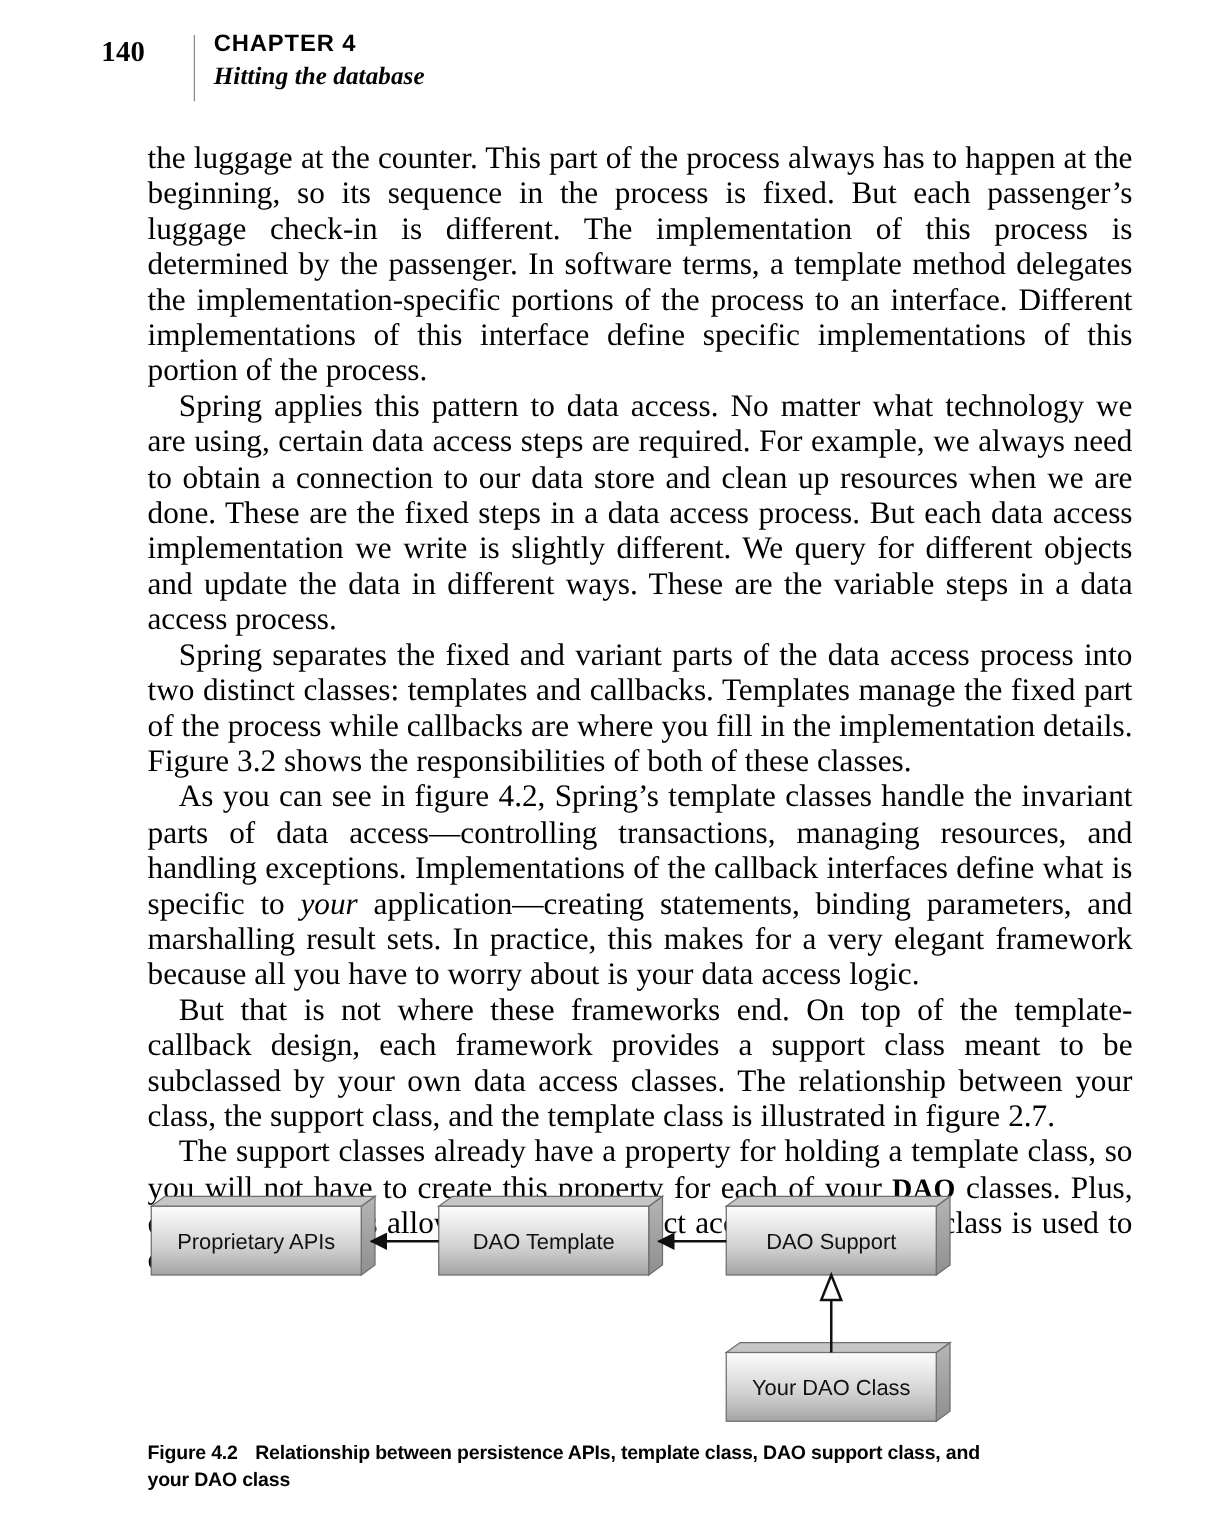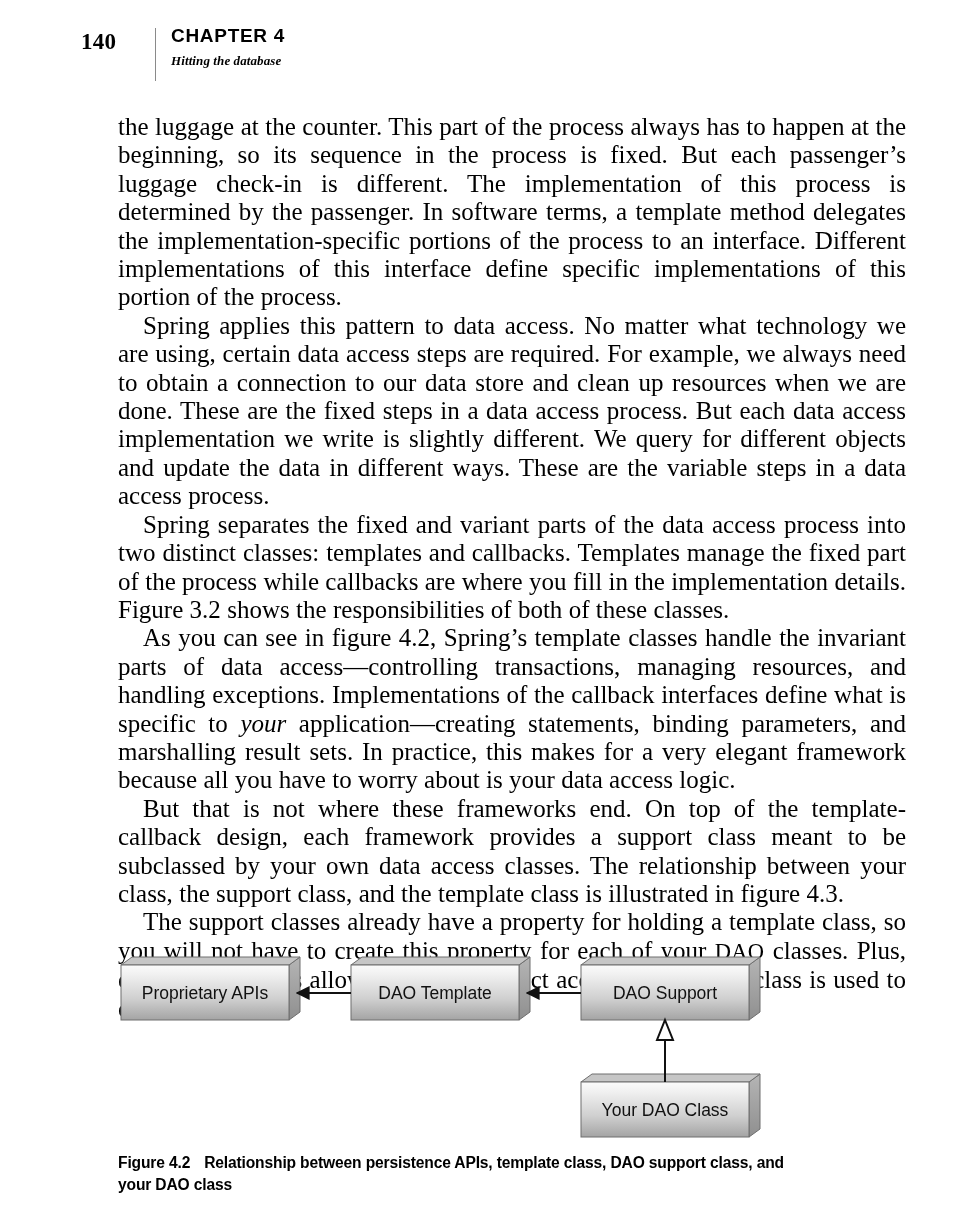--- a/index.html
+++ b/index.html
@@ -51,21 +51,21 @@
     font-family: "Liberation Sans", sans-serif;
     font-weight: bold;
     font-size: 19px;
     letter-spacing: 0.7px;
     line-height: 20px;
   }
   .chapter-title {
     font-family: "Liberation Serif", serif;
     font-weight: bold;
     font-style: italic;
-    font-size: 13px;
+    font-size: 20px;
     line-height: 26px;
     margin-top: 2px;
     letter-spacing: 0.1px;
   }
 
   
   .body-col {
     position: absolute;
     left: 118px;
     top: 113px;
@@ -80,20 +80,21 @@
     -webkit-hyphens: none;
     hyphens: none;
     word-spacing: 0.1px;
   }
   p.indent {
     text-indent: 25px;
   }
   p.para .sc {
     font-size: 0.90em;
     letter-spacing: 0.3px;
+    font-weight: bold;
   }
   p.para i {
     margin-top: 12px;
   }
 
   
   .figure {
     position: absolute;
     left: 0;
     top: 955px;
@@ -126,21 +127,21 @@
     <div class="chapter-label">CHAPTER 4</div>
     <div class="chapter-title">Hitting the database</div>
   </div>
 </div>
 
 <div class="body-col">
   <p class="para">the luggage at the counter. This part of the process always has to happen at the beginning, so its sequence in the process is fixed. But each passenger’s luggage check-in is different. The implementation of this process is determined by the passenger. In software terms, a template method delegates the implementation-specific portions of the process to an interface. Different implementations of this interface define specific implementations of this portion of the process.</p>
   <p class="para indent">Spring applies this pattern to data access. No matter what technology we are using, certain data access steps are required. For example, we always need to obtain a connection to our data store and clean up resources when we are done. These are the fixed steps in a data access process. But each data access implementation we write is slightly different. We query for different objects and update the data in different ways. These are the variable steps in a data access process.</p>
   <p class="para indent">Spring separates the fixed and variant parts of the data access process into two distinct classes: templates and callbacks. Templates manage the fixed part of the process while callbacks are where you fill in the implementation details. Figure 3.2 shows the responsibilities of both of these classes.</p>
   <p class="para indent"><span>As you can see in figure 4.2, Spring’s template classes handle the invariant parts of data access—controlling transactions, managing resources, and handling exceptions. Implementations of the callback interfaces define what is specific to </span><i>your</i><span> application—creating statements, binding parameters, and marshalling result sets. In practice, this makes for a very elegant framework because all you have to worry about is your data access logic.</span></p>
-  <p class="para indent">But that is not where these frameworks end. On top of the template-callback design, each framework provides a support class meant to be subclassed by your own data access classes. The relationship between your class, the support class, and the template class is illustrated in figure 4.3.</p>
+  <p class="para indent">But that is not where these frameworks end. On top of the template-callback design, each framework provides a support class meant to be subclassed by your own data access classes. The relationship between your class, the support class, and the template class is illustrated in figure 2.7.</p>
   <p class="para indent"><span>The support classes already have a property for holding a template class, so you will not have to create this property for each of your </span><span class="sc">DAO</span><span> classes. Plus, each support class allows you to get direct access to whatever class is used to communicate</span></p>
 </div>
 
 <div class="figure">
   <svg width="976" height="200" viewBox="0 955 976 200" xmlns="http://www.w3.org/2000/svg">
     <defs>
       <linearGradient id="boxGrad" x1="0" y1="0" x2="0" y2="1">
         <stop offset="0%" stop-color="#fbfbfb"></stop>
         <stop offset="18%" stop-color="#f0f0f0"></stop>
         <stop offset="62%" stop-color="#cfcfcf"></stop>

